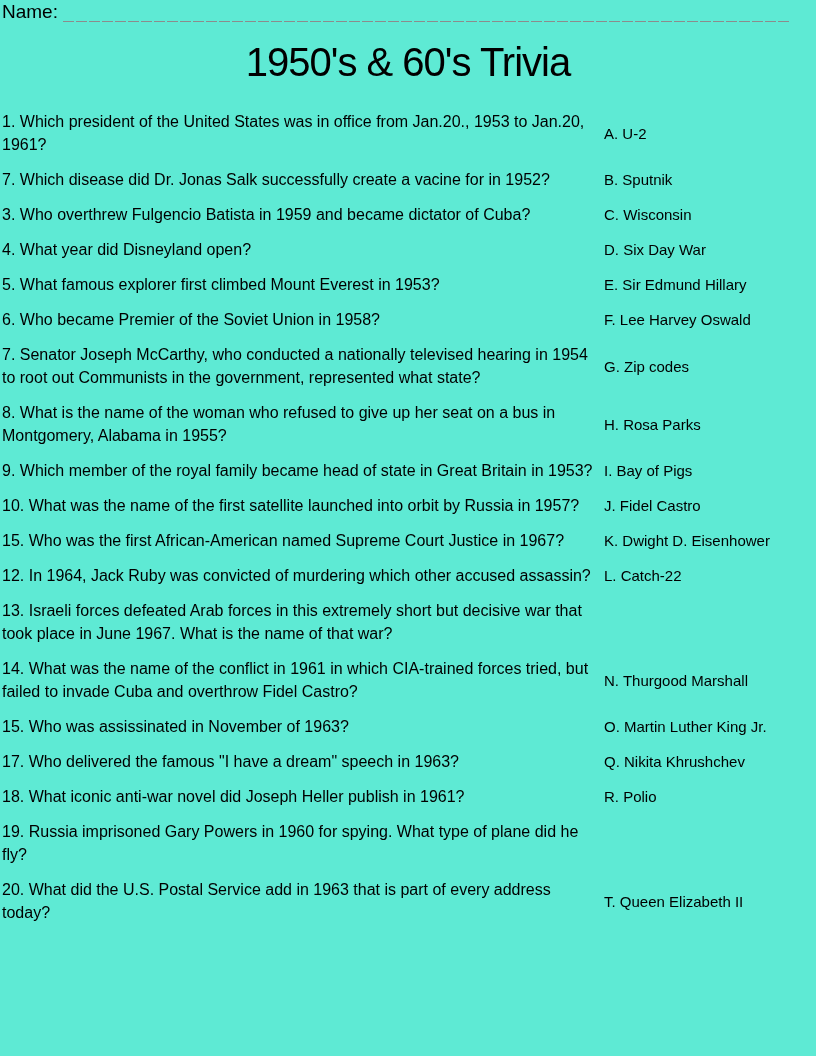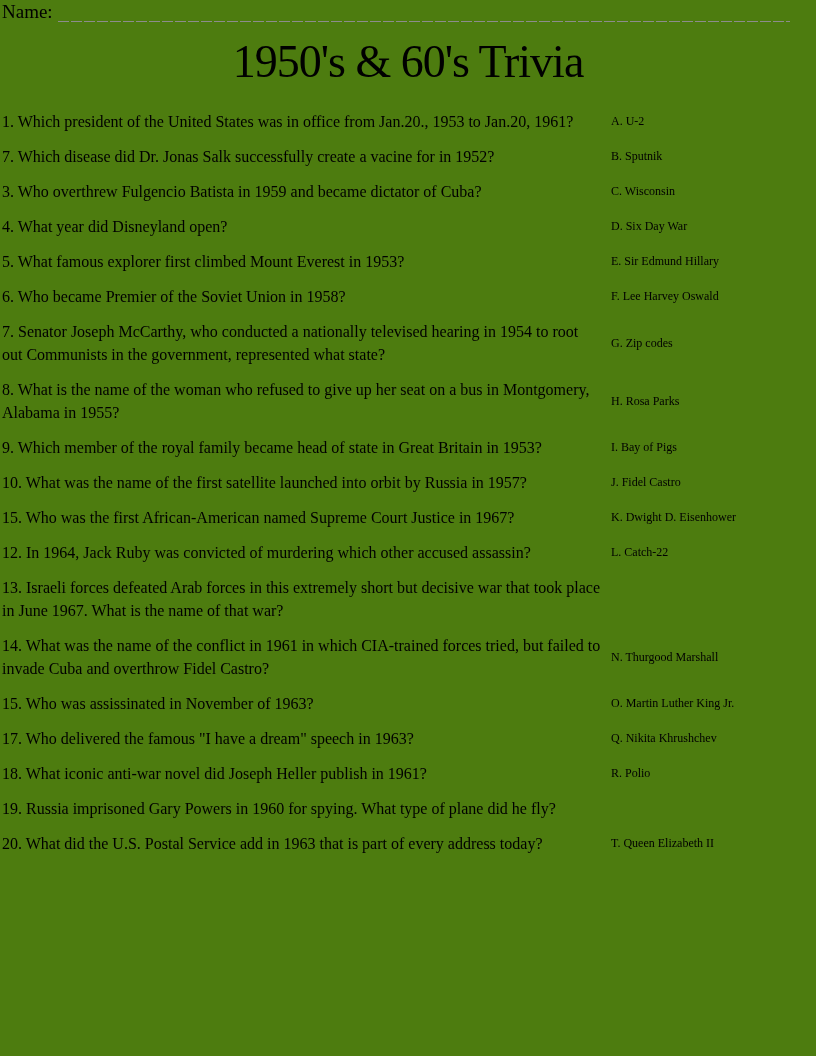--- a/index.html
+++ b/index.html
@@ -6,25 +6,24 @@
     margin: 0;
     padding: 0;
     background: #ffffff;
     color: #000000;
     font-family: "Liberation Sans", sans-serif;
   }
   .page {
     position: relative;
     width: 816px;
     height: 1056px;
-    background: #4d7c0f;
+    background: #5eead4;
     box-sizing: border-box;
     padding: 2px 16px 0 2px;
     overflow: hidden;
-    font-family: Liberation Serif, serif;
   }
   .name-row {
     display: flex;
     align-items: flex-end;
     width: 788px;
     height: 20px;
   }
   .name-label {
     font-size: 19px;
     line-height: 20px;
@@ -33,42 +32,42 @@
   .name-line {
     flex: 1;
     height: 16px;
     margin-left: 5px;
     background: repeating-linear-gradient(to right, #8c8c8c 0 11px, transparent 11px 13px) left bottom / 100% 1px no-repeat;
   }
   h1.title {
     margin: 8px 0 16px 0;
     width: 812px;
     text-align: center;
-    font-size: 46px;
+    font-size: 40px;
     font-weight: normal;
     line-height: 64px;
     letter-spacing: -1px;
   }
   .qa-list {
     width: 814px;
   }
   .qa-row {
     display: flex;
     align-items: center;
     margin-bottom: 12px;
   }
   .question {
     width: 600px;
     font-size: 16px;
     line-height: 23px;
   }
   .answer {
-    margin-left: 9px;
+    margin-left: 2px;
     flex: 1;
-    font-size: 12px;
+    font-size: 15px;
     line-height: 23px;
     white-space: nowrap;
   }
 </style>
 </head>
 <body>
 
 <div class="page">
 
   <div class="name-row">

